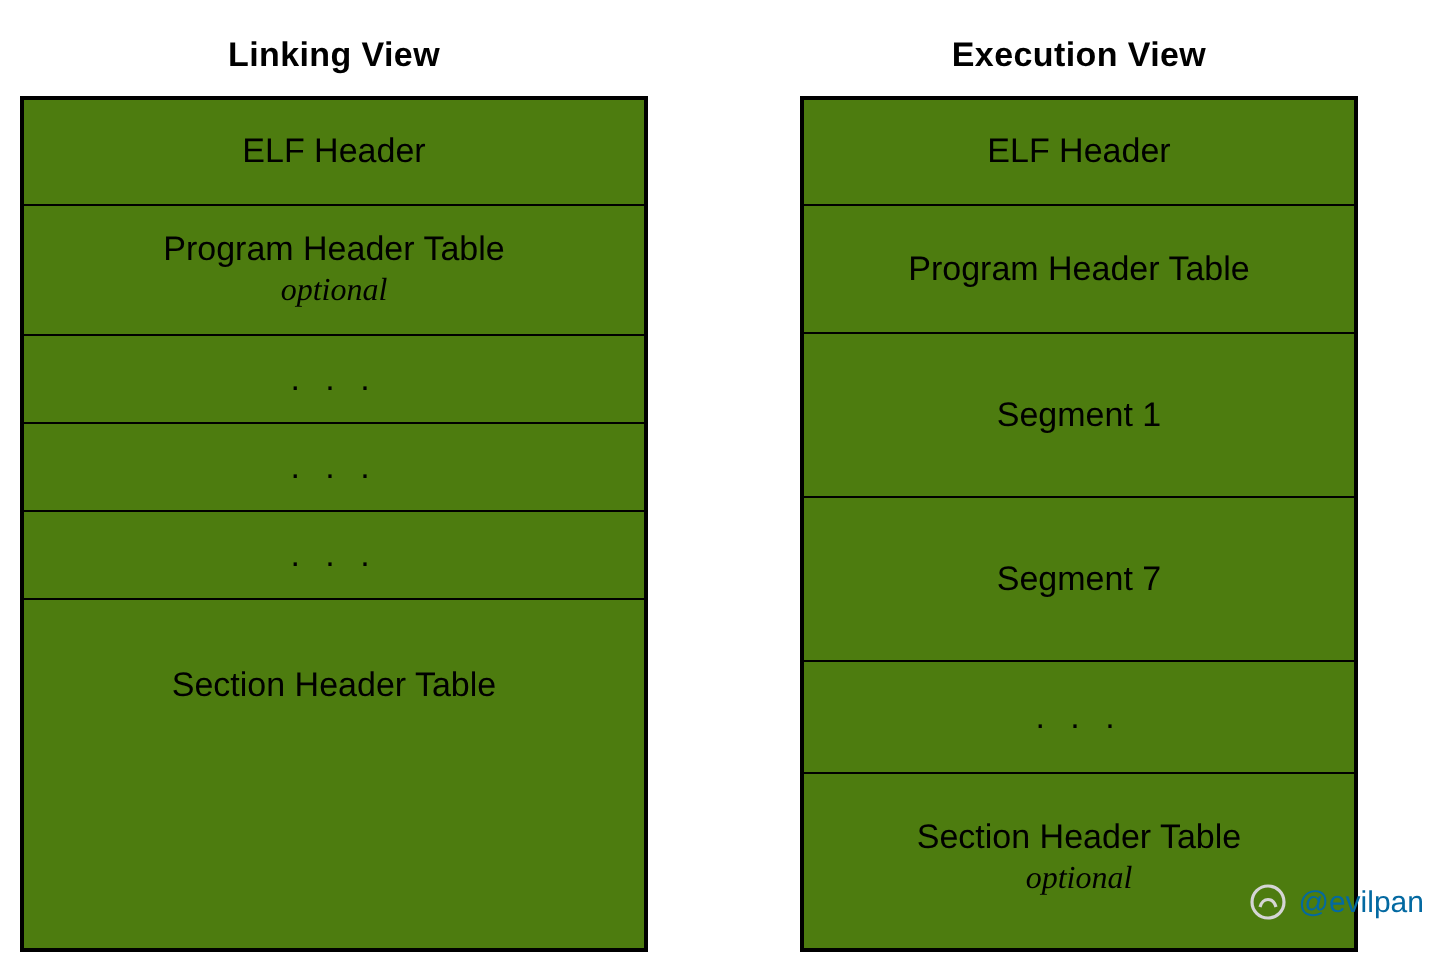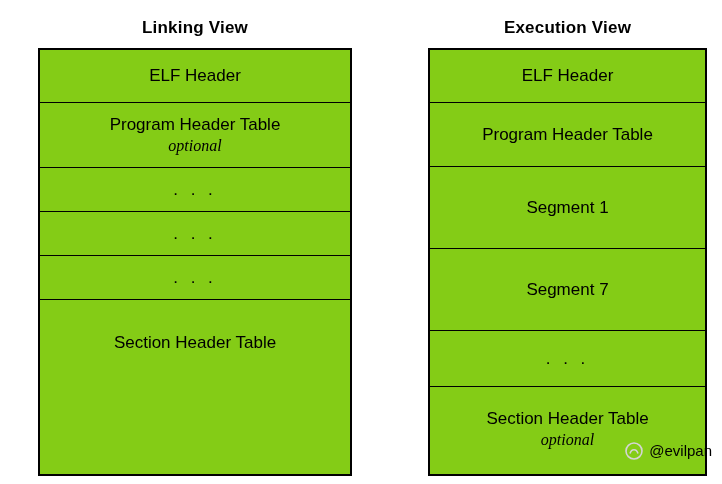--- a/index.html
+++ b/index.html
@@ -18,38 +18,37 @@
   .diagram {
     position: absolute;
     top: 0;
     left: 0;
     width: 722px;
     height: 484px;
   }
   .column {
     position: absolute;
     top: 0;
-    margin-left: 28px;
   }
   .col-linking { left: 10px; width: 314px; }
   .col-execution { left: 400px; width: 279px; }
 
   .col-title {
     text-align: center;
     font-size: 17px;
     font-weight: bold;
     line-height: 20px;
     padding-top: 18px;
     padding-bottom: 10px;
     letter-spacing: 0.2px;
   }
 
   .table-box {
     border: 2px solid #000000;
-    background: #84cc16;
+    background: #4d7c0f;
     box-sizing: border-box;
   }
   .col-linking .table-box { height: 428px; }
   .col-execution .table-box { height: 428px; }
 
   .row {
     border-bottom: 1px solid #000000;
     box-sizing: border-box;
     display: flex;
     flex-direction: column;
@@ -76,23 +75,23 @@
     letter-spacing: 4px;
     font-size: 17px;
   }
 
   
   .watermark {
     position: absolute;
     right: 10px;
     bottom: 24px;
     font-size: 15px;
-    color: #000000;
+    color: #0369a1;
     display: flex;
-    align-items: flex-start;
+    align-items: center;
     gap: 6px;
     pointer-events: none;
   }
   .watermark .wm-logo {
     display: inline-block;
     width: 18px;
     height: 18px;
     position: relative;
   }
   .watermark .wm-logo svg { display: block; }

